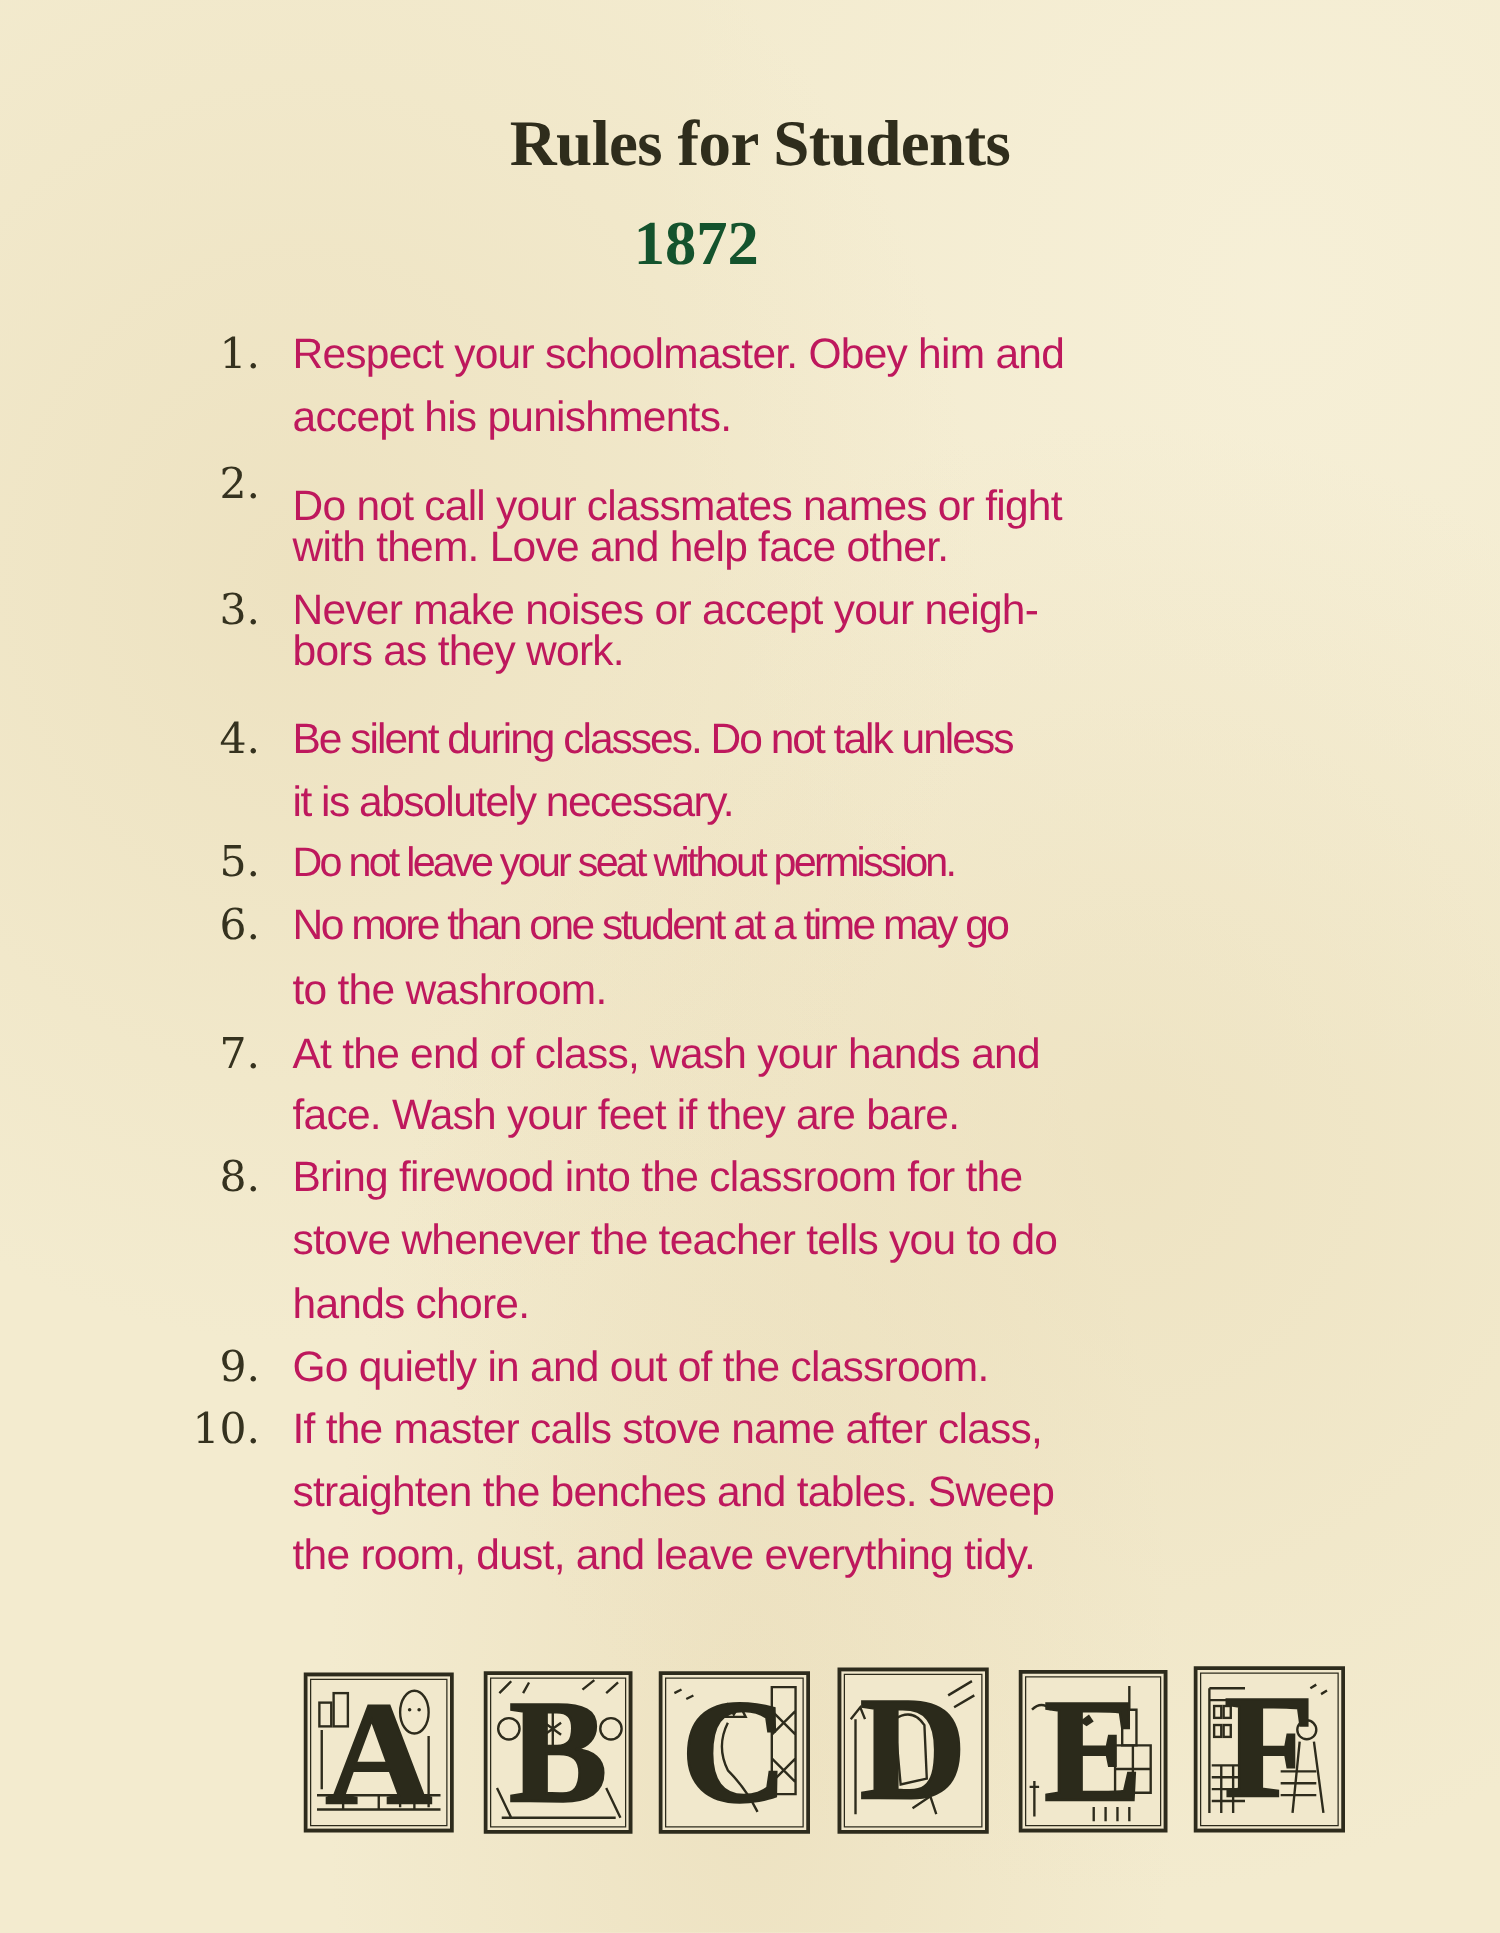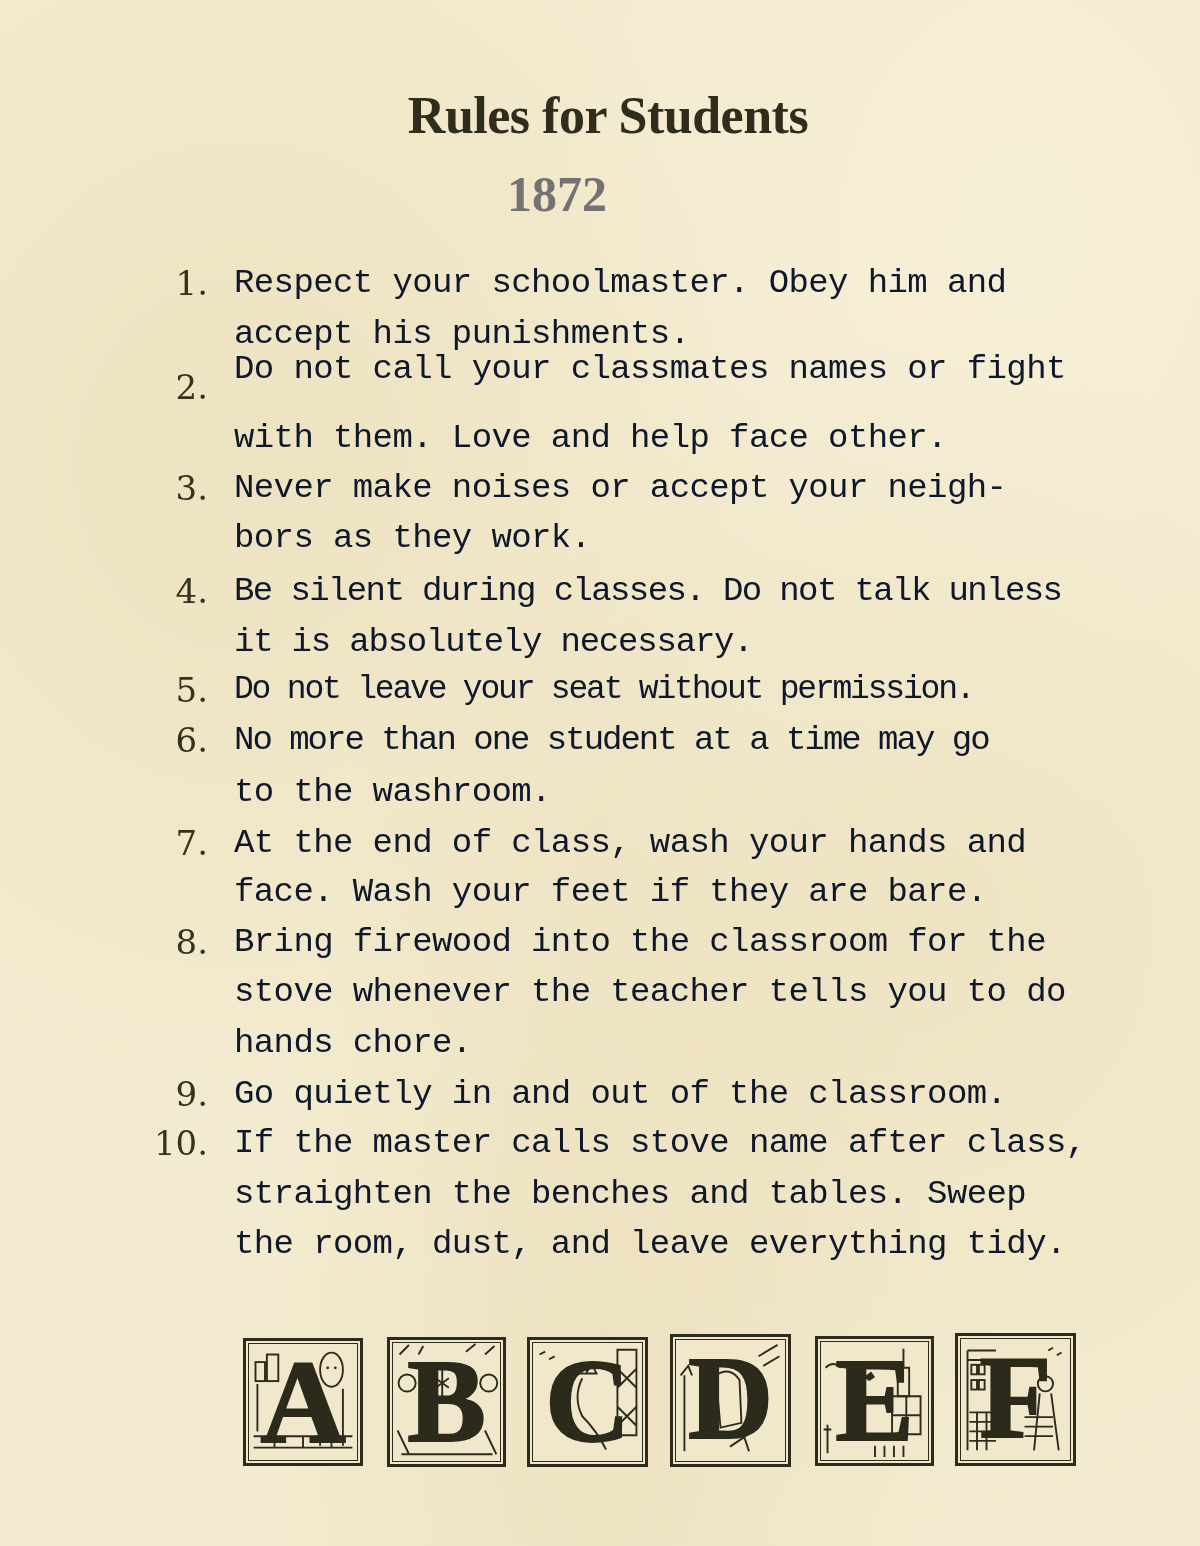--- a/index.html
+++ b/index.html
@@ -18,27 +18,27 @@
   .title {
     position: absolute; left: 0; width: 1216px; top: 86px;
     text-align: center;
     font-family: "Liberation Serif", serif; font-weight: bold;
     font-size: 52px; line-height: 60px; color: #2f2d1c; letter-spacing: -0.5px;
   }
   .year {
     position: absolute; left: 0; width: 1114px; top: 164px;
     text-align: center;
     font-family: "Liberation Serif", serif; font-weight: bold;
-    font-size: 50px; line-height: 60px; color: #737373;
+    font-size: 50px; line-height: 60px; color: #14532d;
   }
   .rules { position: absolute; left: 0; top: 0; width: 1200px; }
   .line {
     position: absolute; left: 234px; white-space: nowrap;
-    font-family: Liberation Mono, monospace; font-size: 34px; line-height: 50px;
-    color: #0f172a; transform-origin: left center; letter-spacing: -0.6px;
+    font-family: Liberation Sans, sans-serif; font-size: 34px; line-height: 50px;
+    color: #be185d; transform-origin: left center; letter-spacing: -0.6px;
   }
   .num {
     position: absolute; white-space: nowrap; text-align: right;
     font-family: "DejaVu Serif", serif; font-size: 34px; line-height: 50px;
     color: #35321f; width: 70px; left: 138px;
   }
   .letters { position: absolute; left: 0; top: 0; }
   .block {
     position: absolute; box-sizing: border-box;
     border: 3px solid #2d2b1c; background: #f1e8cc;
@@ -60,26 +60,26 @@
   <div class="title">Rules for Students</div>
   <div class="year">1872</div>
 
   <div class="rules">
 
     <div class="num" style="top:258px">1.</div>
     <div class="line" style="top:258px">Respect your schoolmaster. Obey him and</div>
     <div class="line" style="top:309px">accept his punishments.</div>
 
     <div class="num" style="top:362px">2.</div>
-    <div class="line" style="top:344px">Do not call your classmates names or fight</div>
+    <div class="line" style="top:380px">Do not call your classmates names or fight</div>
     <div class="line" style="top:413px">with them. Love and help face other.</div>
 
     <div class="num" style="top:463px">3.</div>
     <div class="line" style="top:463px">Never make noises or accept your neigh-</div>
-    <div class="line" style="top:513px">bors as they work.</div>
+    <div class="line" style="top:496px">bors as they work.</div>
 
     <div class="num" style="top:566px">4.</div>
     <div class="line" style="top:566px;letter-spacing:-1.6px">Be silent during classes. Do not talk unless</div>
     <div class="line" style="top:617px;letter-spacing:-1.2px">it is absolutely necessary.</div>
 
     <div class="num" style="top:665px">5.</div>
     <div class="line" style="top:665px;letter-spacing:-2.2px;font-size:33px">Do not leave your seat without permission.</div>
 
     <div class="num" style="top:715px">6.</div>
     <div class="line" style="top:715px;letter-spacing:-2.0px">No more than one student at a time may go</div>

